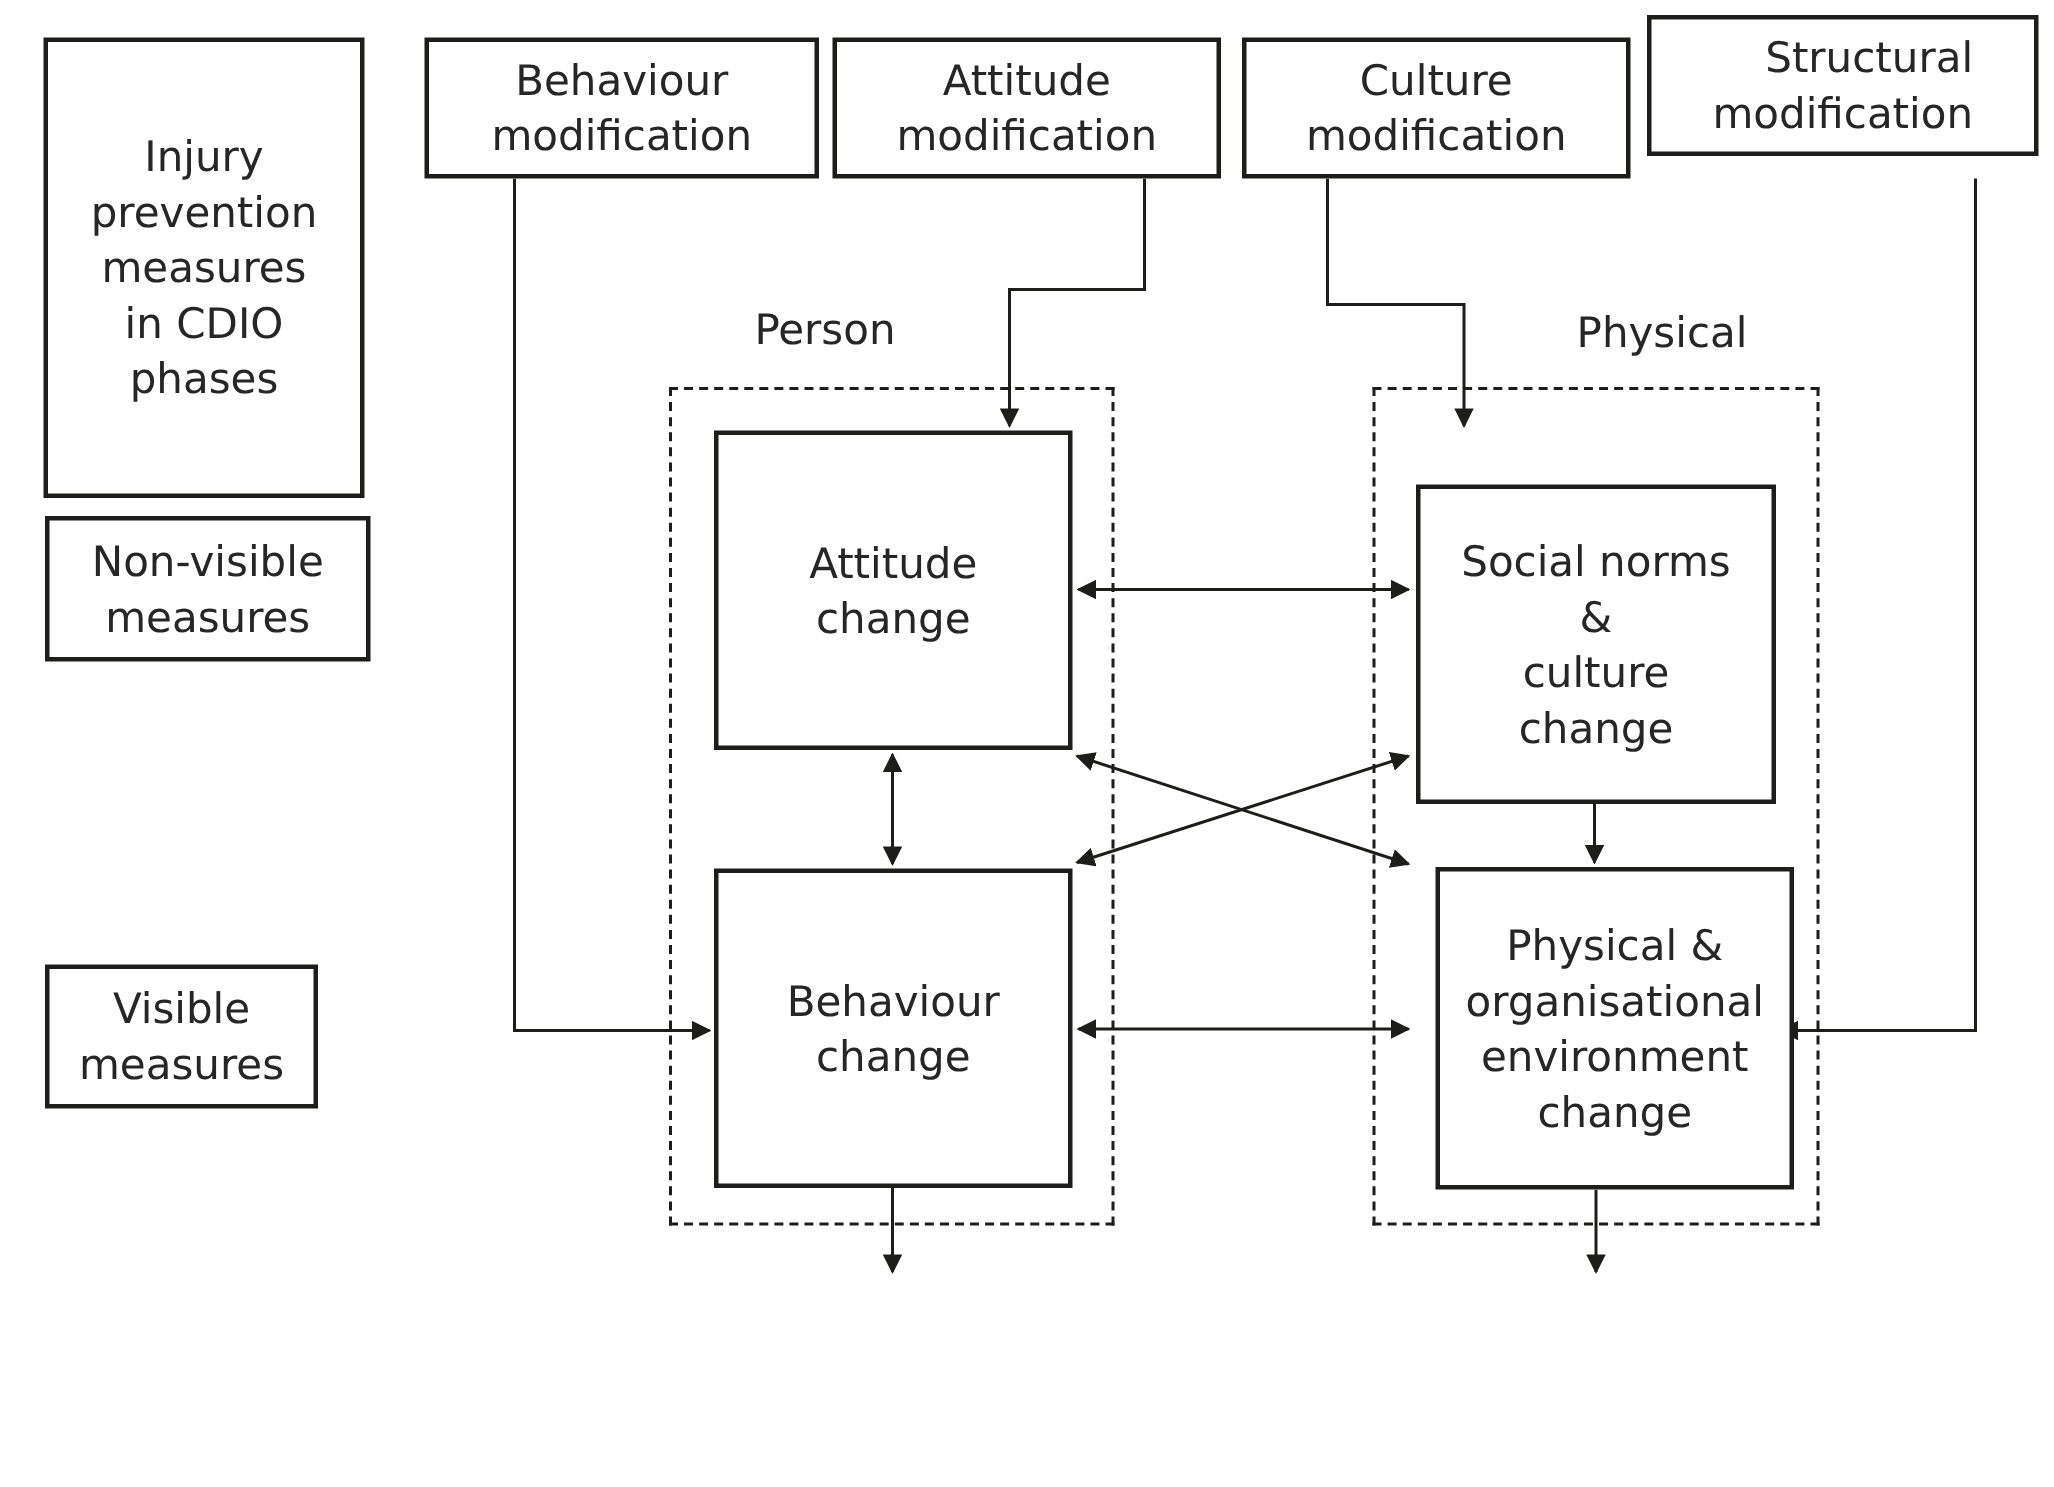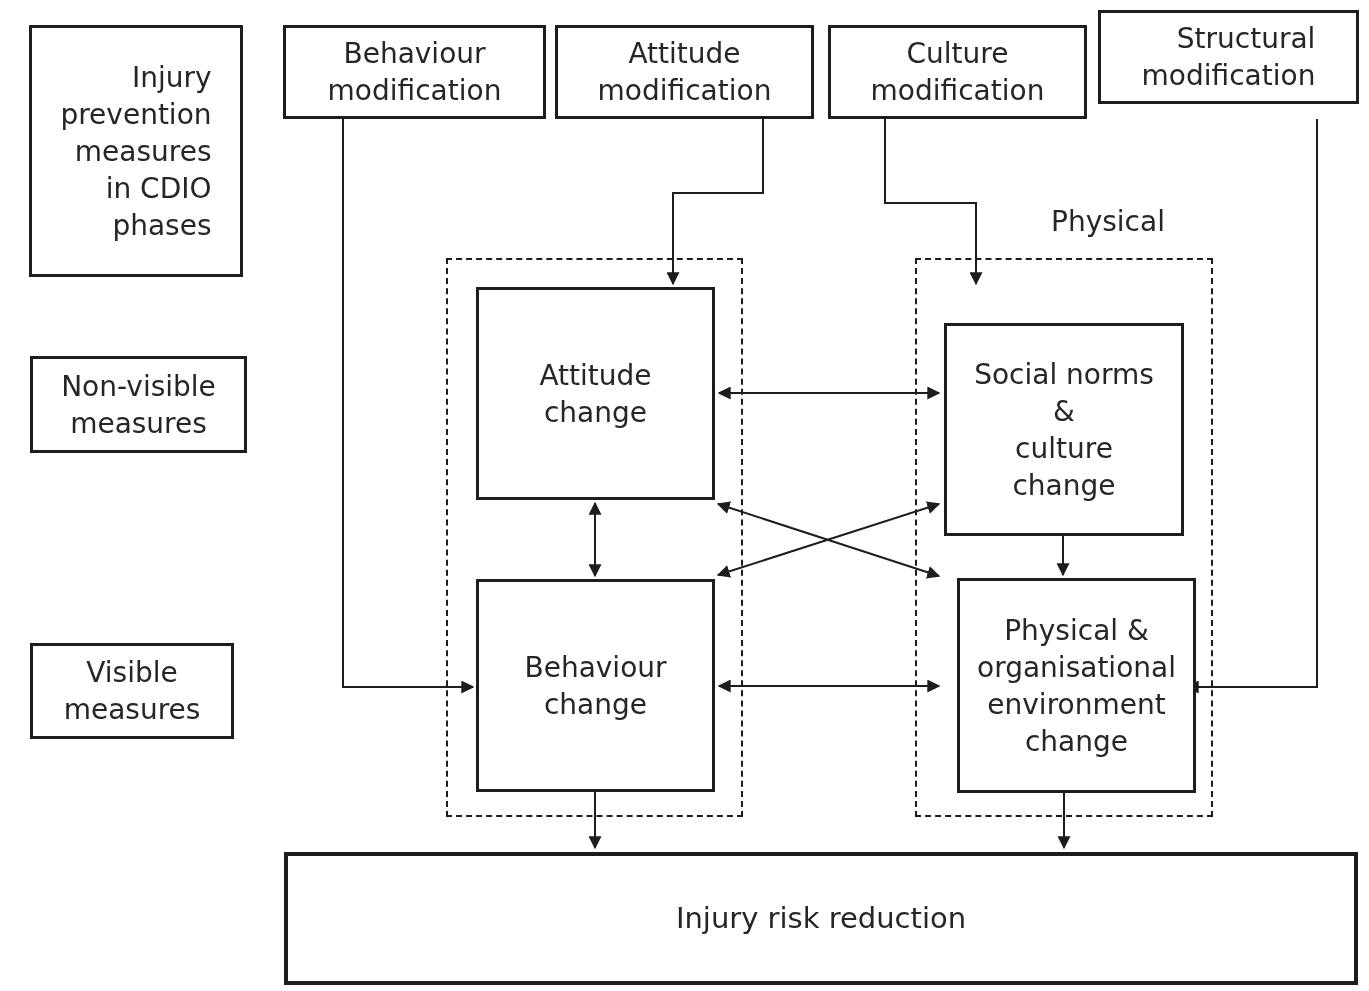--- a/index.html
+++ b/index.html
@@ -44,23 +44,23 @@
   }
   .section-label {
     position: absolute;
     font-size: 28px;
     line-height: 34px;
     text-align: center;
     z-index: 3;
     white-space: nowrap;
   }
   
-  .box-phases      { left: 29px;  top: 25px;  width: 214px; height: 252px; text-align: right; }
-  .box-nonvisible  { left: 30px;  top: 356px; width: 217px; height: 97px; }
-  .box-visible     { left: 30px;  top: 643px; width: 204px; height: 96px; }
+  .box-phases      { left: 29px;  top: 25px;  width: 214px; height: 307px; }
+  .box-nonvisible  { left: 30px;  top: 344px; width: 217px; height: 97px; }
+  .box-visible     { left: 30px;  top: 643px; width: 182px; height: 96px; }
   
   .box-behaviour-mod  { left: 283px;  top: 25px; width: 263px; height: 94px; }
   .box-attitude-mod   { left: 555px;  top: 25px; width: 259px; height: 94px; }
   .box-culture-mod    { left: 828px;  top: 25px; width: 259px; height: 94px; }
   .box-structural-mod { left: 1098px; top: 10px; width: 261px; height: 94px; text-align: right; }
   
   .group-person  { left: 446px; top: 258px; width: 297px; height: 559px; }
   .group-context { left: 915px; top: 258px; width: 298px; height: 559px; }
   .label-person  { left: 460px;  top: 203px; width: 180px; }
   .label-context { left: 1018px; top: 205px; width: 180px; }
@@ -111,33 +111,33 @@
 
   <div class="box box-behaviour-mod">Behaviour
 modification</div>
   <div class="box box-attitude-mod">Attitude
 modification</div>
   <div class="box box-culture-mod">Culture
 modification</div>
   <div class="box box-structural-mod">Structural
 modification</div>
 
+  <div class="section-label label-person">Person</div>
   <div class="section-label label-context">Physical</div>
 
   <div class="dashed-box group-person"></div>
   <div class="dashed-box group-context"></div>
 
   <div class="box box-attitude-change">Attitude
 change</div>
   <div class="box box-social-norms">Social norms
 &amp;
 culture
 change</div>
   <div class="box box-behaviour-change">Behaviour
 change</div>
   <div class="box box-physical-change">Physical &amp;
 organisational
 environment
 change</div>
 
-  <div class="box box-injury">Injury risk reduction</div>
 
 </div>
 
 </body></html>

